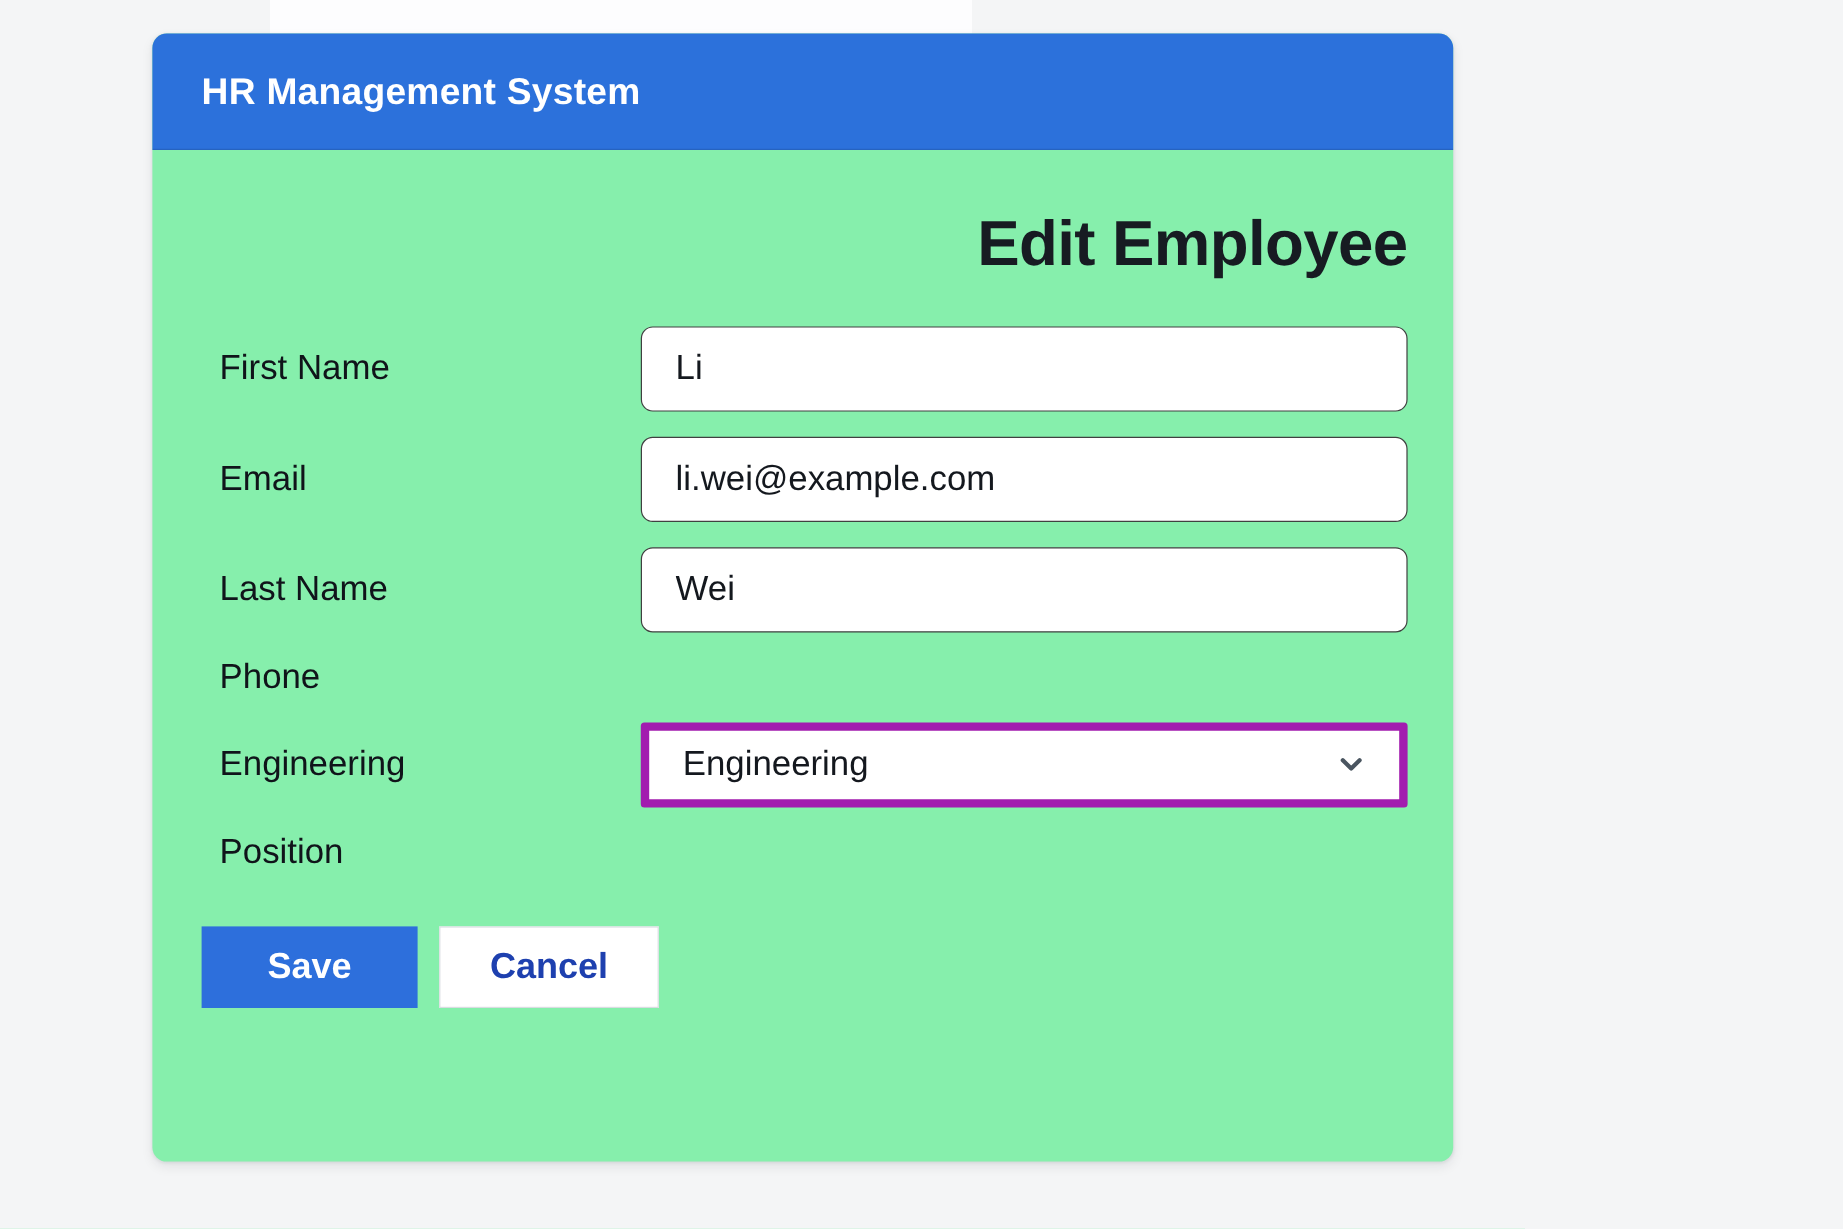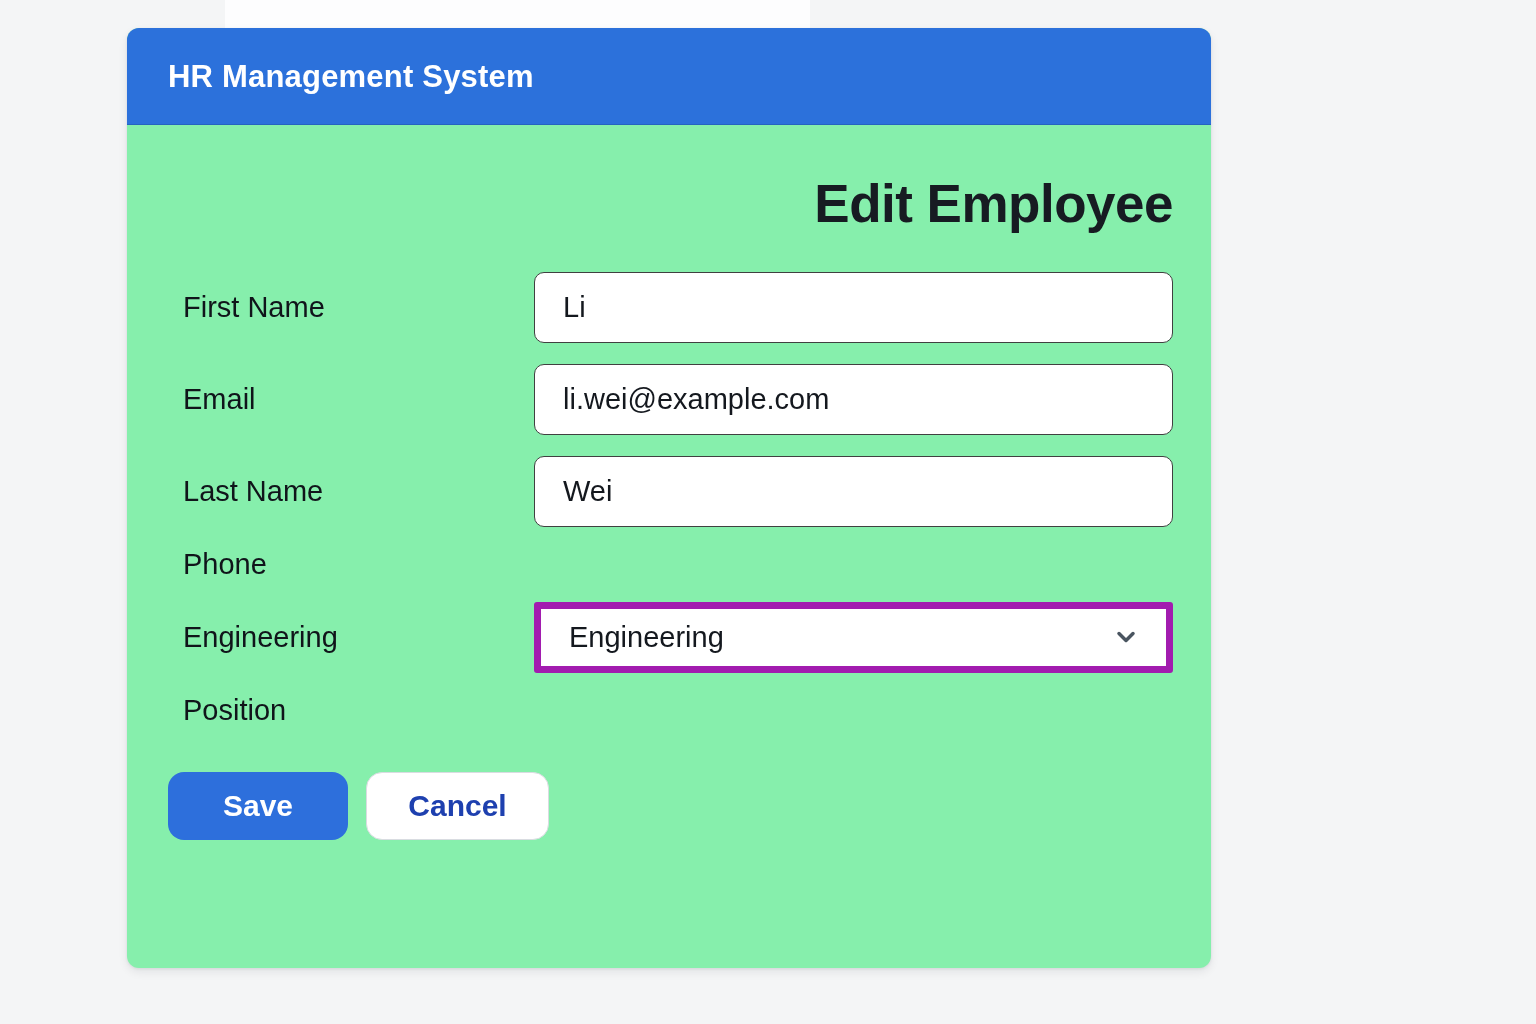--- a/index.html
+++ b/index.html
@@ -105,21 +105,21 @@
     display: block;
   }
   .actions {
     display: flex;
     align-items: center;
     gap: 18px;
     margin-top: 45px;
   }
   .btn {
     height: 68px;
-    border-radius: 16px;
+    border-radius: 0;
     font-family: inherit;
     font-size: 30px;
     cursor: pointer;
     display: inline-flex;
     align-items: center;
     justify-content: center;
   }
   .btn-save {
     width: 180px;
     background: #2d6fdc;

